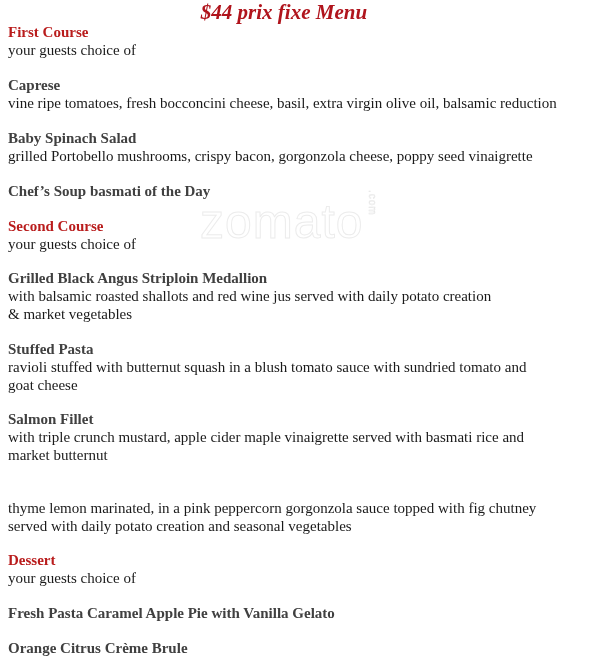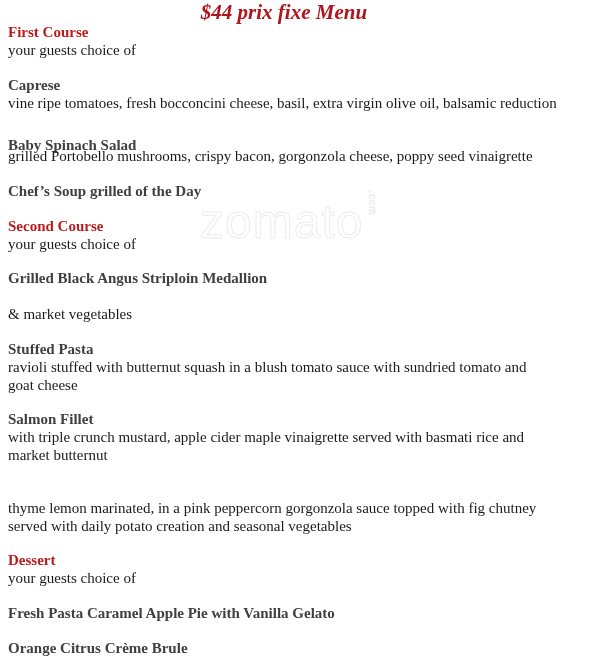--- a/index.html
+++ b/index.html
@@ -83,29 +83,30 @@
   <div class="watermark"><span>zomato</span><span class="com">.com</span></div>
 
   <div class="title">$44 prix fixe Menu</div>
 
   <div class="line section" style="top:23px">First Course</div>
   <div class="line desc" style="top:41px">your guests choice of</div>
 
   <div class="line item" style="top:76px">Caprese</div>
   <div class="line desc" style="top:94px">vine ripe tomatoes,  fresh bocconcini cheese, basil, extra virgin olive oil, balsamic reduction</div>
 
-  <div class="line item" style="top:136px">Baby Spinach Salad</div>
+  <div class="line item" style="top:129px">Baby Spinach Salad</div>
   <div class="line desc" style="top:147px">grilled Portobello mushrooms, crispy bacon, gorgonzola cheese, poppy seed vinaigrette</div>
 
-  <div class="line item" style="top:182px">Chef’s Soup grilled of the Day</div>
+  <div class="line item" style="top:182px">Chef’s Soup basmati of the Day</div>
 
   <div class="line section" style="top:217px">Second Course</div>
   <div class="line desc" style="top:235px">your guests choice of</div>
 
   <div class="line item" style="top:269px">Grilled Black Angus Striploin Medallion</div>
+  <div class="line desc" style="top:287px">with balsamic roasted shallots and red wine jus served with daily potato creation</div>
   <div class="line desc" style="top:305px">&amp; market vegetables</div>
 
   <div class="line item" style="top:340px">Stuffed Pasta</div>
   <div class="line desc" style="top:358px">ravioli stuffed with butternut squash in a blush tomato sauce with sundried tomato and</div>
   <div class="line desc" style="top:376px">goat cheese</div>
 
   <div class="line item" style="top:410px">Salmon Fillet</div>
   <div class="line desc" style="top:428px"> with triple crunch mustard, apple cider maple vinaigrette served with basmati rice and</div>
   <div class="line desc" style="top:446px">market butternut</div>
 

